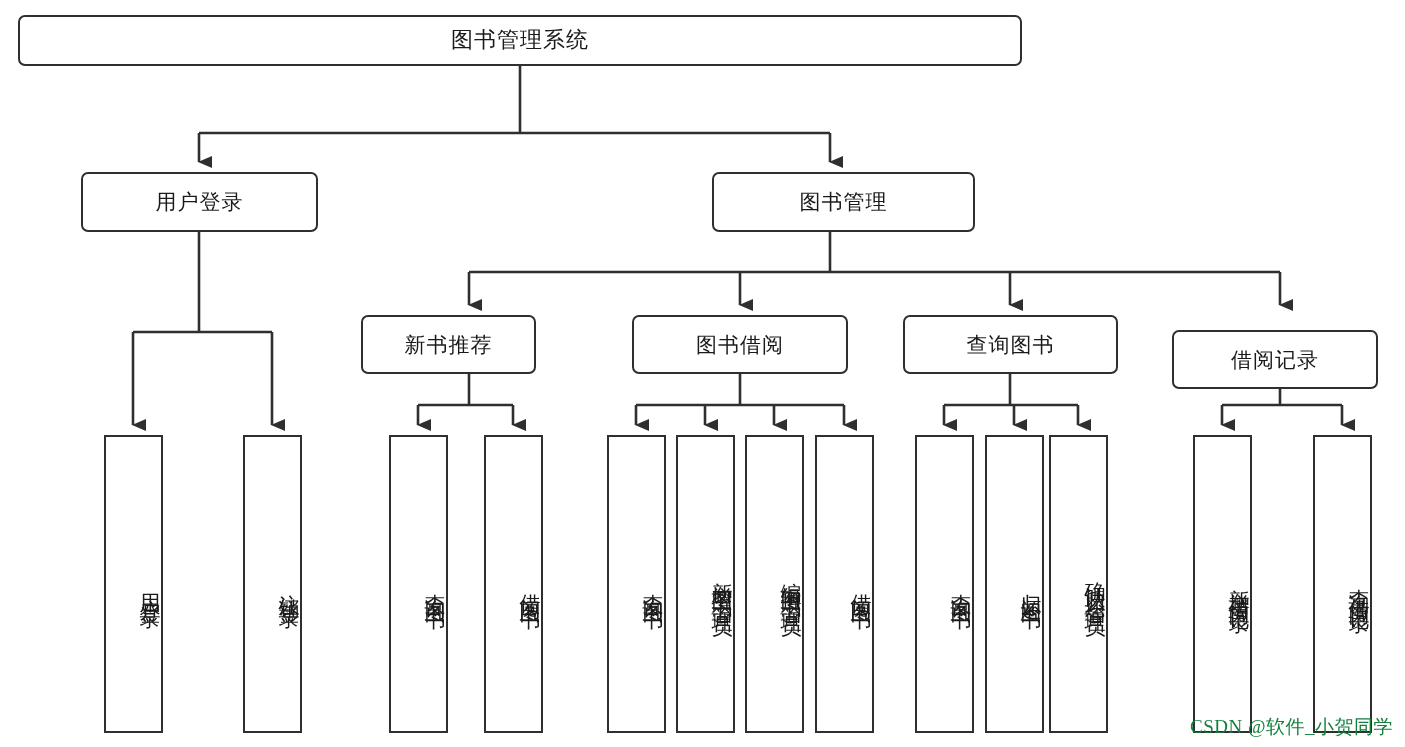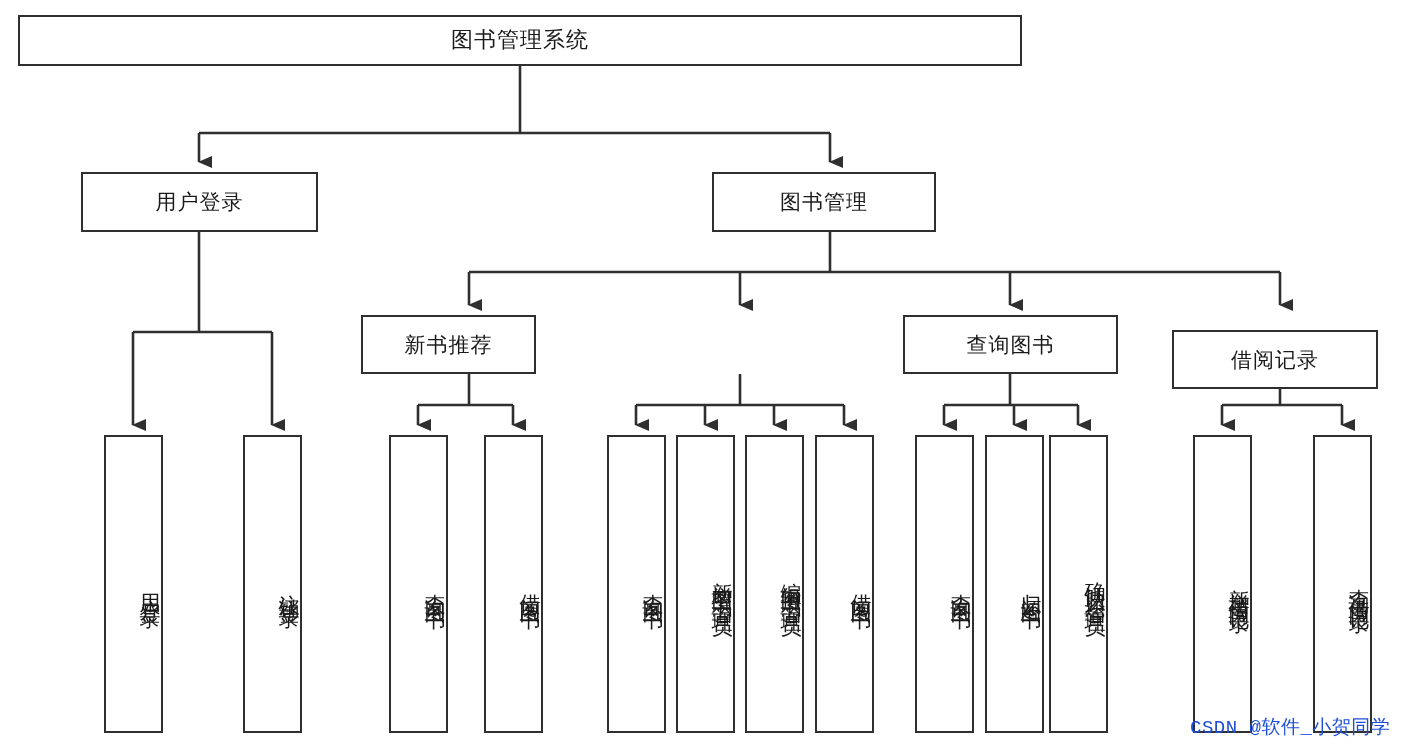--- a/index.html
+++ b/index.html
@@ -35,20 +35,21 @@
     display: flex;
     align-items: center;
     justify-content: center;
     text-align: center;
     z-index: 2;
   }
   .node.horiz {
     font-size: 21px;
     letter-spacing: 1px;
     line-height: 1.2;
+    border-radius: 7px;
   }
   .node.root {
     font-size: 22px;
   }
   .node.vert {
     writing-mode: vertical-rl;
     text-orientation: upright;
     font-size: 21px;
     letter-spacing: 5px;
     line-height: 1.05;
@@ -58,25 +59,25 @@
   }
   .node.vert .vlabel {
     writing-mode: vertical-rl;
     text-orientation: upright;
     white-space: nowrap;
     display: block;
   }
   .watermark {
     position: absolute;
     font-size: 19px;
-    color: #1d4ed8;
+    color: #15803d;
     letter-spacing: 0.5px;
     white-space: nowrap;
     z-index: 3;
-    font-family: Liberation Mono, monospace;
+    font-family: Liberation Serif, serif;
   }
 </style>
 </head>
 <body>
 
 <div id="canvas">
 
   <svg id="edges" viewBox="0 0 1405 747" xmlns="http://www.w3.org/2000/svg">
     <defs>
       <marker id="arrow" viewBox="0 0 12 14" refX="6" refY="13" markerWidth="12" markerHeight="14" orient="auto-start-reverse" markerUnits="userSpaceOnUse">
@@ -128,27 +129,30 @@
     </g>
   </svg>
 
   <div class="node horiz root" style="left:18px; top:15px; width:1004px; height:51px;">
     <span>图书管理系统</span>
   </div>
 
   <div class="node horiz" style="left:81px; top:172px; width:237px; height:60px;">
     <span>用户登录</span>
   </div>
-  <div class="node horiz" style="left:712px; top:172px; width:224px; height:60px;">
+  <div class="node horiz" style="left:712px; top:172px; width:263px; height:60px;">
     <span>图书管理</span>
   </div>
 
   <div class="node horiz" style="left:361px; top:315px; width:175px; height:59px;">
     <span>新书推荐</span>
   </div>
+  <div class="node horiz" style="left:632px; top:315px; width:216px; height:59px;">
+    <span>图书借阅</span>
+  </div>
   <div class="node horiz" style="left:903px; top:315px; width:215px; height:59px;">
     <span>查询图书</span>
   </div>
   <div class="node horiz" style="left:1172px; top:330px; width:206px; height:59px;">
     <span>借阅记录</span>
   </div>
 
   <div class="node vert" style="left:104px; top:435px; width:59px; height:298px;">
     <span class="vlabel">用户登录</span>
   </div>

